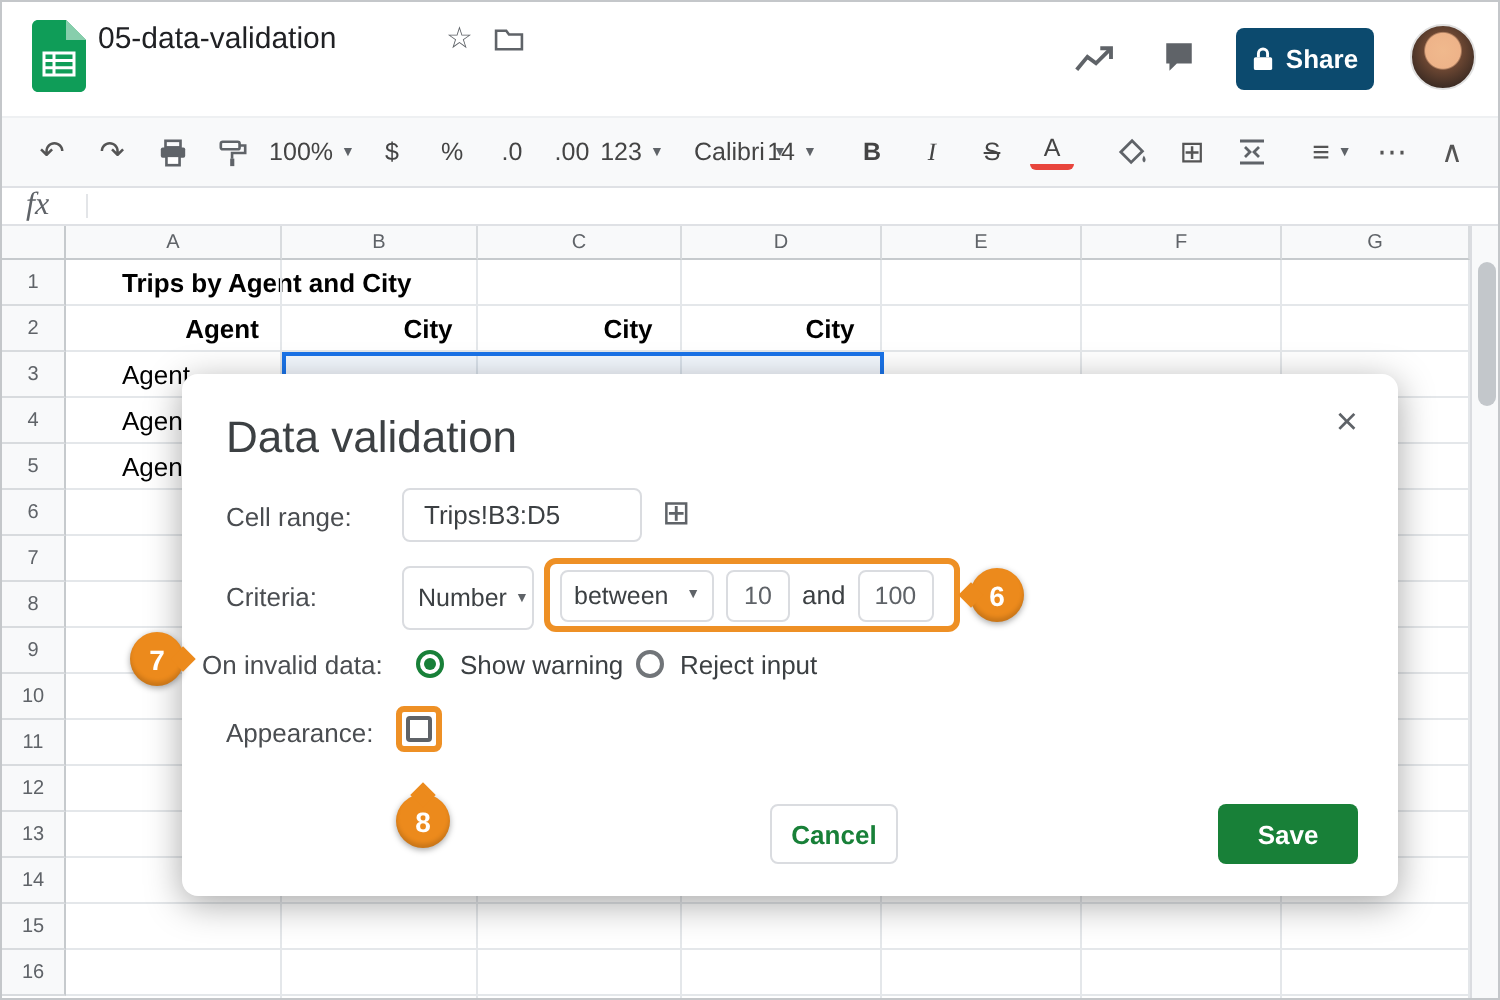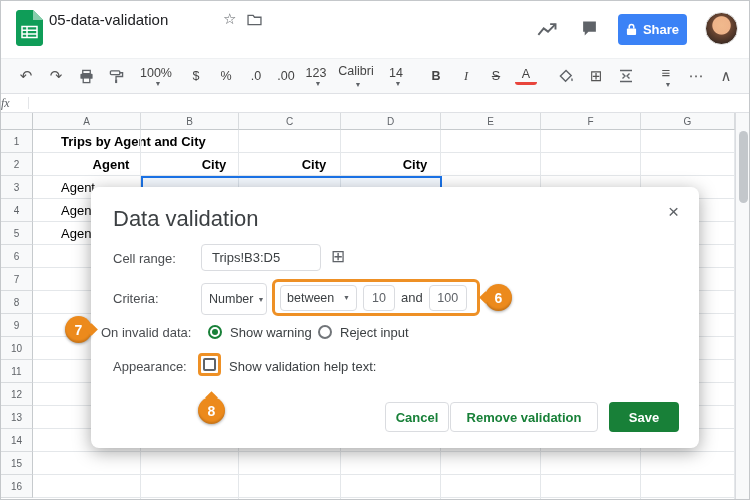--- a/index.html
+++ b/index.html
@@ -12,48 +12,48 @@
   .sheets-logo { position:absolute; left:15px; top:9px; }
   .doc-title { position:absolute; left:48px; top:10px; font-size:15px; color:#202124; }
   .star { position:absolute; left:222px; top:9px; font-size:15px; color:#5f6368; }
   .folder { position:absolute; left:246px; top:13px; }
   .menubar { position:absolute; left:46px; top:32px; display:flex; align-items:center; }
   .menus { display:flex; gap:14px; font-size:12.5px; color:#202124; }
   .menu-item { cursor:default; }
   .last-edit { margin-left:12px; font-size:12px; color:#5f6368; text-decoration:underline; }
   .trend { position:absolute; left:536px; top:21px; }
   .comment { position:absolute; left:580px; top:19px; }
-  .share-btn { position:absolute; left:617px; top:13px; width:69px; height:31px; background:#3b82f6;
+  .share-btn { position:absolute; left:617px; top:13px; width:69px; height:31px; background:#0c4a6e;
                border-radius:4px; color:#fff; font-size:13px; font-weight:bold;
                display:flex; align-items:center; justify-content:center; gap:6px; }
   .avatar { position:absolute; left:704px; top:11px; width:33px; height:33px; border-radius:50%;
             background:radial-gradient(circle at 50% 40%, #f0b98d 0%, #eeb389 36%, #6b4632 40%, #3a2a22 78%, #7d3b3b 100%);
             border:1px solid #e0e0e0; }
 
   
   .toolbar { position:absolute; left:0; top:57px; width:100%; height:36px; background:#f8f9fa;
              border-top:1px solid #eef0f2; border-bottom:1px solid #dfe1e5;
              display:flex; align-items:center; padding:0 10px; }
   .tb { min-width:22px; height:24px; display:flex; align-items:center; justify-content:center;
         color:#444; font-size:13px; margin:0 4px; border-radius:3px; }
   .glyph { font-size:15px; color:#555; }
-  .txt { font-size:12.5px;flex-direction:column; }
+  .txt { font-size:12.5px; }
   .sep { width:1px; height:20px; background:#d7dade; margin:0 5px; }
   .dd-arrow { font-size:7px; color:#5f6368; margin-left:4px; }
   .font-dd { width:78px; justify-content:space-between; padding:0 2px; }
   .bold-b { font-weight:bold; }
   .italic-i { font-style:italic; font-family:"Liberation Serif", serif; }
   .strike-s { text-decoration:line-through; }
   .color-a { border-bottom:3px solid #e8453c; height:18px; line-height:15px; }
   .spacer { flex:1; }
 
   
   .formula-bar { position:absolute; left:0; top:93px; width:100%; height:19px; background:#fff;
                  border-bottom:1px solid #dfe1e5; display:flex; align-items:center; }
-  .fx { margin-left:0; font-size:12px; font-style:italic; color:#5f6368;
+  .fx { margin-left:12px; font-size:16px; font-style:italic; color:#5f6368;
         font-family:"Liberation Serif", serif; }
   .fx-sep { width:1px; height:12px; background:#e3e5e8; margin-left:18px; }
 
   
   .sheet { position:absolute; left:0; top:112px; width:734px; height:388px; background:#fff; }
   .corner { position:absolute; left:0; top:0; width:32px; height:17px; background:#f8f9fa;
             border-right:1px solid #c6cacd; border-bottom:1px solid #c6cacd; }
   .colheads { position:absolute; left:32px; top:0; height:17px; display:flex; }
   .colhead-cell { height:17px; background:#f8f9fa; color:#5f6368; font-size:10px;
                   border-right:1px solid #d8dbde; border-bottom:1px solid #c6cacd;
@@ -318,24 +318,22 @@
     <div class="lbl" style="left:10px;top:138px">On invalid data:</div>
     <div class="radio on" style="left:117px;top:138px"></div>
     <div class="lbl dark" style="left:139px;top:138px">Show warning</div>
     <div class="radio off" style="left:227px;top:138px"></div>
     <div class="lbl dark" style="left:249px;top:138px">Reject input</div>
 
     <div class="lbl" style="left:22px;top:172px">Appearance:</div>
     <div class="checkbox-hl">
       <div class="checkbox"></div>
     </div>
-    <div class="lbl dark" style="left:138px;top:172px">Show validation help text:</div>
 
     <div class="btn btn-cancel">Cancel</div>
-    <div class="btn btn-remove">Remove validation</div>
     <div class="btn btn-save">Save</div>
   </div>
 
   <div class="badge badge-6">6</div>
   <div class="badge badge-7">7</div>
   <div class="badge badge-8">8</div>
 
 </div>
 
 </body></html>

